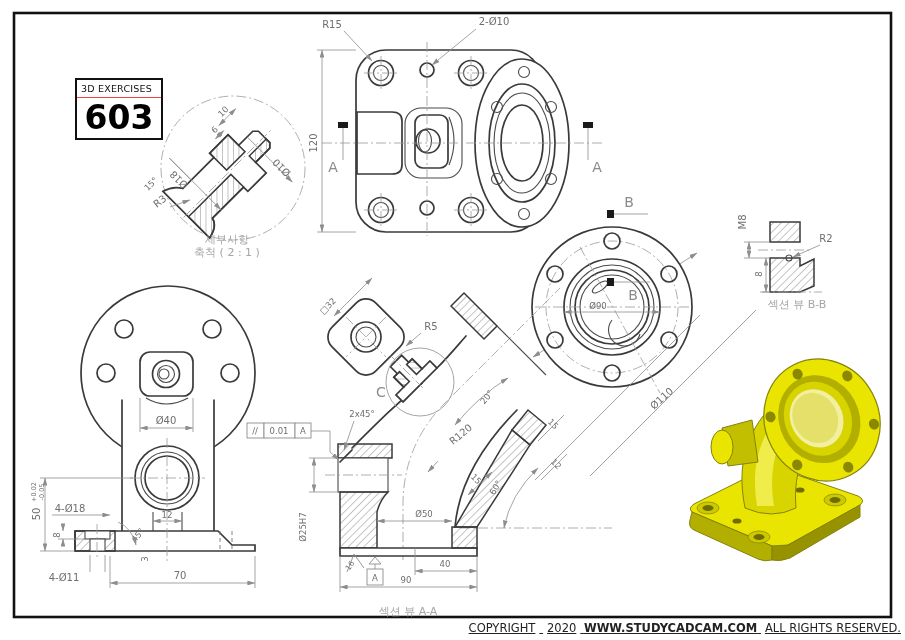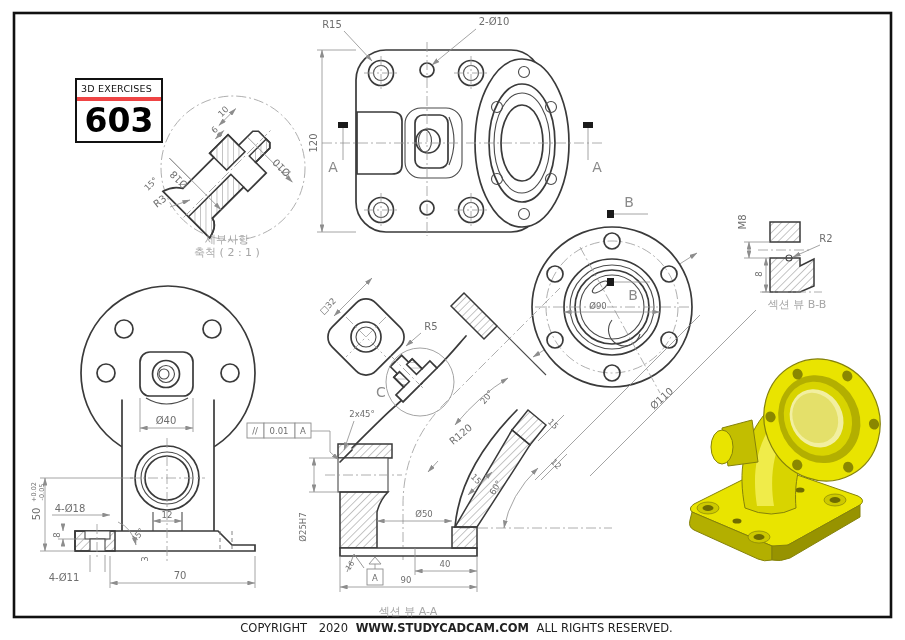--- a/index.html
+++ b/index.html
@@ -14,24 +14,24 @@
   .dim {stroke:#8d8d8d;stroke-width:.8;fill:none;}
   .cl  {stroke:#9a9a9a;stroke-width:.8;fill:none;stroke-dasharray:10 3 2 3;}
   .hz  {fill:url(#h);stroke:#3a3a3a;stroke-width:1.5;}
   .dt  {fill:#6e6e6e;font-size:10px;}
   .dts {fill:#6e6e6e;font-size:8.5px;}
   .sec {fill:#8a8a8a;font-size:14px;}
   .cap {fill:#a6a6a6;font-size:11px;}
   .mid {text-anchor:middle;}
   
   #tblock{position:absolute;left:75px;top:78px;width:84px;border:2px solid #111;background:#fff;}
-  #tblock .r1{font-size:9.5px;color:#111;padding:3px 4px;border-bottom:4px solid #ef4444;letter-spacing:.2px;}
+  #tblock .r1{font-size:9.5px;color:#111;padding:3px 4px;border-bottom:1px solid #ef4444;letter-spacing:.2px;}
   #tblock .r2{font-size:33px;font-weight:bold;color:#000000;text-align:center;line-height:40px;}
   
-  #foot{position:absolute;left:8px;right:0;top:621px;text-align:center;font-size:11.5px;color:#222;}
+  #foot{position:absolute;left:8px;right:0;top:621px;text-align:right;font-size:11.5px;color:#222;text-decoration:underline;}
   #foot b{font-weight:bold;}
   #foot span{margin:0 4px;}
 </style>
 </head>
 <body>
 
 <div id="page">
 
 <svg width="905" height="640" viewBox="0 0 905 640">
 <defs>

